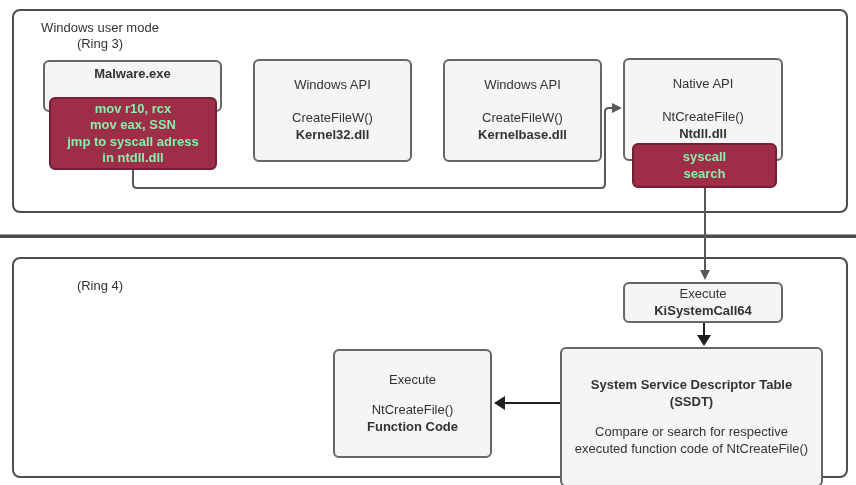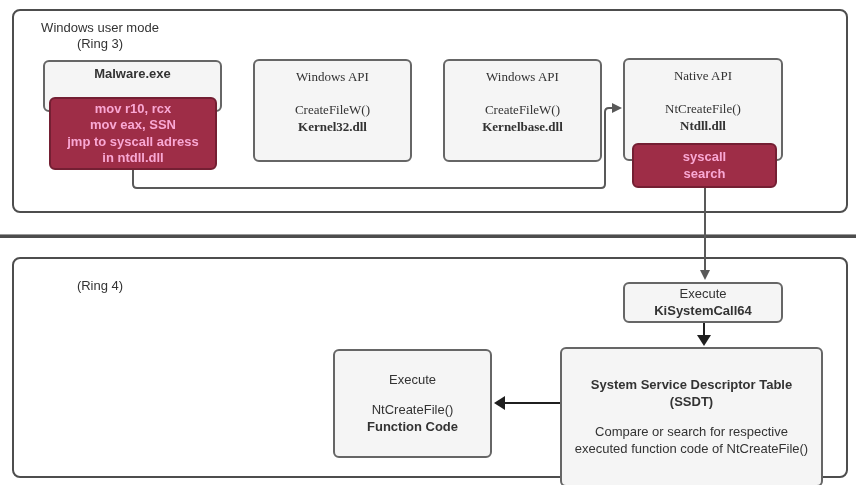--- a/index.html
+++ b/index.html
@@ -18,26 +18,26 @@
     text-align:center;color:var(--text,#333333);
   }
   .node{
     position:absolute;background:var(--box-fill,#f5f5f5);
     border:2px solid var(--box-border,#666666);border-radius:6px;
     font-size:13px;line-height:16.5px;text-align:center;
     display:flex;flex-direction:column;justify-content:center;
     color:var(--text,#333333);
   }
   .top-align{justify-content:flex-start;}
-  .api-node{padding-top:8px;font-family:Liberation Serif, serif;}
+  .api-node{padding-top:16px;}
   .malware-node{padding-top:4px;z-index:1;}
   .red{
     background:var(--red-fill,#9e2d47);
     border:2px solid var(--red-border,#741f33);
-    color:#f9a8d4;font-weight:bold;z-index:3;
+    color:#86efac;font-weight:bold;z-index:3;
   }
   .b{font-weight:bold;}
   .gap{height:16.5px;}
   .gap-sm{height:14px;}
   svg.overlay{position:absolute;left:0;top:0;z-index:2;pointer-events:none;}
   .divider{
     position:absolute;left:0;top:234px;width:856px;height:4px;
     background:var(--divider,#4d4d4d);border-top:1px solid #9a9a9a;
   }
 </style>

